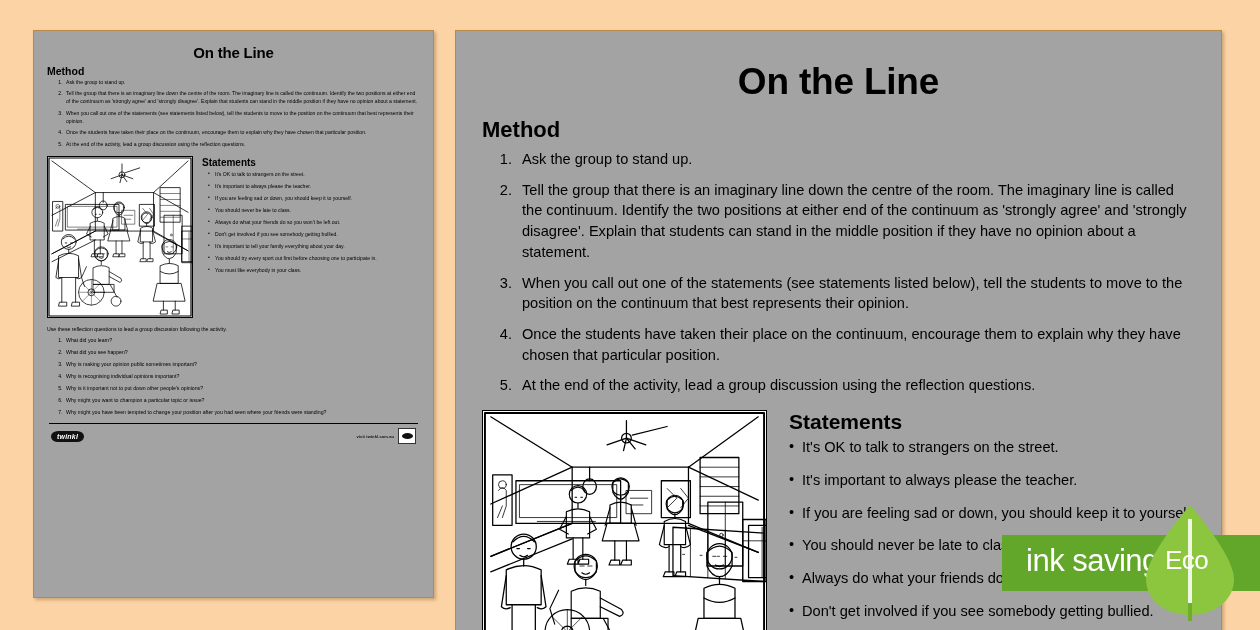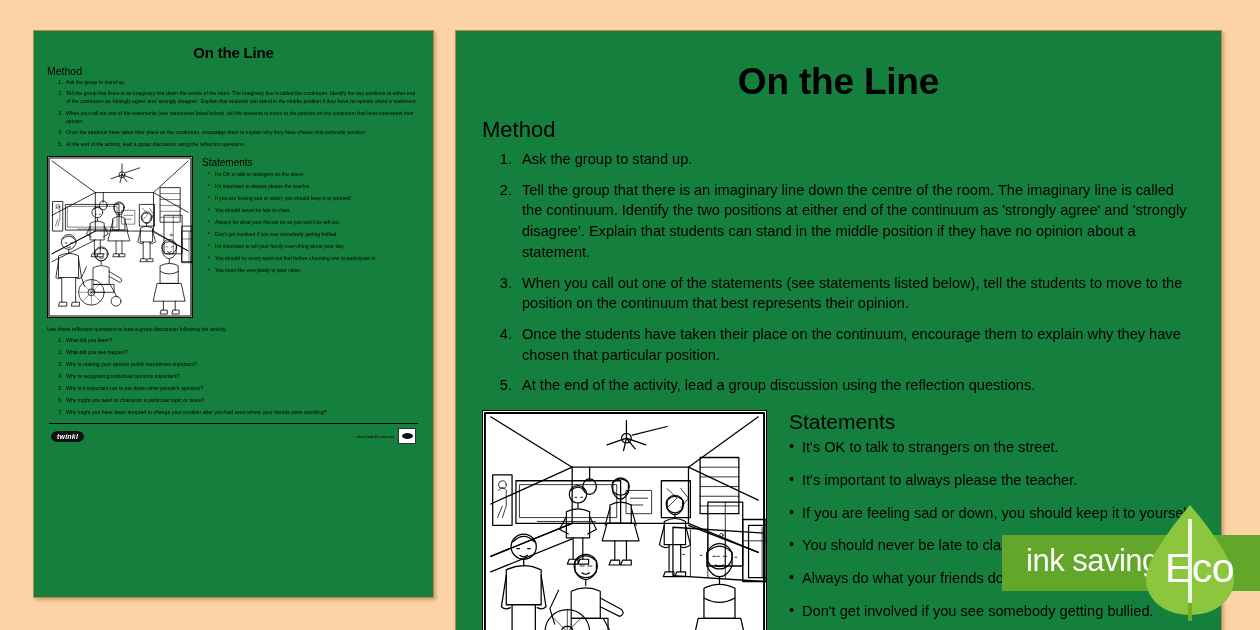--- a/index.html
+++ b/index.html
@@ -5,34 +5,34 @@
   html,body{margin:0;padding:0;}
   body{
     width:1260px;height:630px;overflow:hidden;
     background:#fbd3a4;
     font-family:"Liberation Sans", sans-serif;
     position:relative;
   }
 
   
   .sheet{
-    position:absolute;background:#15803d;
+    position:absolute;background:#a3a3a3;
     border:1px solid #b8894a;
     box-shadow:2px 2px 3px rgba(120,80,30,.35);
     overflow:hidden;
   }
   #thumb-sheet{left:33px;top:30px;width:399px;height:566px;}
   #main-sheet {left:455px;top:30px;width:765px;height:600px;}
 
   
   .doc-title{
     text-align:center;font-weight:bold;color:#000;
     letter-spacing:-.2px;
   }
-  .sec-head{font-weight:normal;color:#000;}
+  .sec-head{font-weight:bold;color:#000;}
 
   
   #thumb-sheet .inner{padding:10px 13px 0 13px;position:relative;height:100%;box-sizing:border-box;}
   #thumb-sheet .doc-title{font-size:15px;margin:3px 0 4px 0;}
   #thumb-sheet .sec-head{font-size:10.5px;margin:0 0 2px 0;}
   #thumb-sheet ol.method{margin:0;padding-left:17px;font-size:5.1px;line-height:1.55;}
   #thumb-sheet ol.method li{margin-bottom:3.6px;padding-left:2px;text-align:left;}
 
   .thumb-mid{display:flex;gap:9px;margin-top:7px;}
   .thumb-illus{width:146px;height:162px;flex:0 0 146px;}
@@ -72,21 +72,21 @@
   #main-sheet ul.stmts{margin:0;padding:0;list-style:none;font-size:14.6px;line-height:1.35;}
   #main-sheet ul.stmts li{margin-bottom:13px;position:relative;padding-left:13px;white-space:nowrap;}
   #main-sheet ul.stmts li:before{content:"•";position:absolute;left:0;top:-1px;}
 
   
   #eco-badge{position:absolute;left:1002px;top:535px;width:294px;height:56px;z-index:30;}
   .eco-band{position:absolute;left:0;top:0;width:258px;height:56px;background:#62a62a;}
   .eco-band-text{position:absolute;left:24px;top:8px;font-size:31px;color:#ffffff;
     font-family:"Liberation Sans",sans-serif;letter-spacing:-.5px;}
   .eco-leaf{position:absolute;left:140px;top:-32px;width:96px;height:118px;z-index:2;}
-  .eco-leaf-text{position:absolute;left:163px;top:10px;font-size:41px;color:#ffffff;
+  .eco-leaf-text{position:absolute;left:163px;top:10px;font-size:26px;color:#ffffff;
     z-index:3;letter-spacing:-.5px;}
 
   
   .illus-svg{display:block;width:100%;height:100%;background:#fff;border:1px solid #000;box-sizing:border-box;}
 </style>
 </head>
 <body style="background: rgb(251, 211, 164);">
 
 <div class="sheet" id="thumb-sheet">
   <div class="inner">

